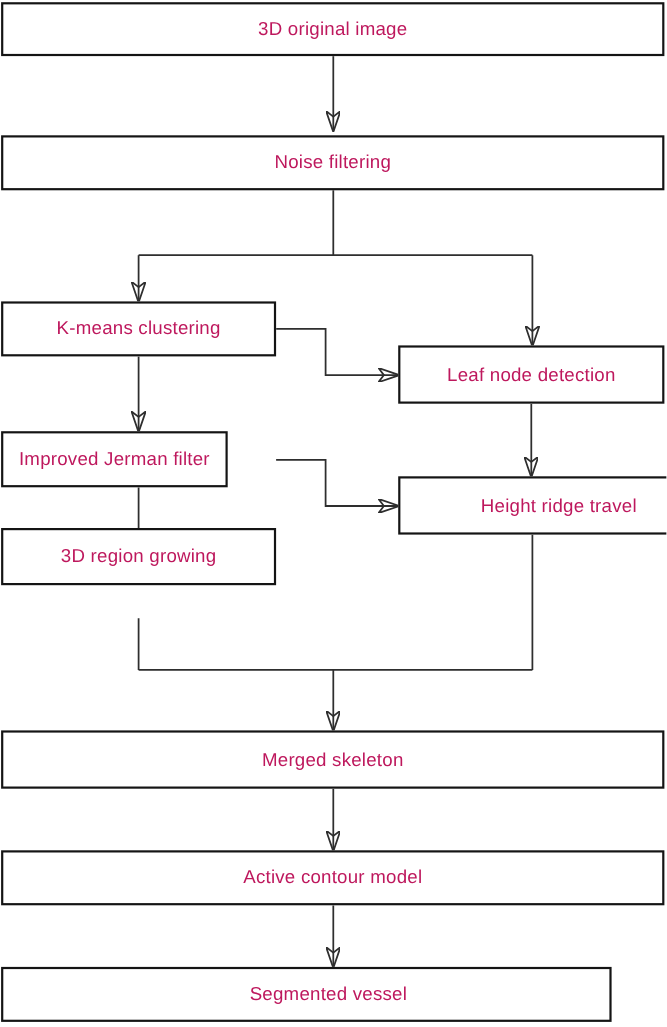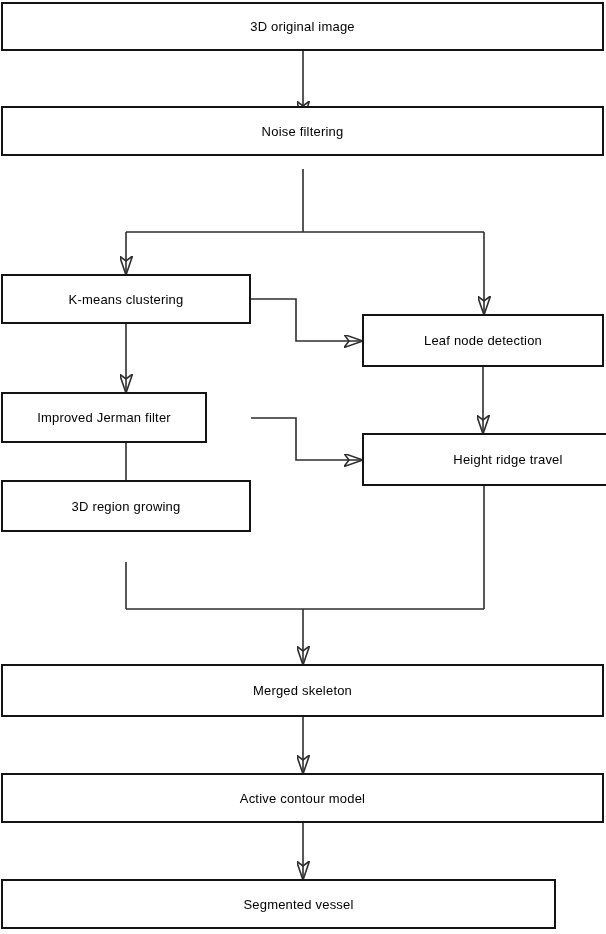--- a/index.html
+++ b/index.html
@@ -19,22 +19,22 @@
     position: absolute;
     box-sizing: border-box;
     border: 2px solid #141414;
     background: #ffffff;
     display: flex;
     align-items: center;
     justify-content: center;
     z-index: 2;
   }
   .node span {
-    font-size: 13px;
-    color: #000000;
+    font-size: 17px;
+    color: #be185d;
     letter-spacing: 0.2px;
     white-space: nowrap;
   }
   svg.edges {
     position: absolute;
     left: 0;
     top: 0;
     z-index: 1;
   }
   svg.edges path {
@@ -68,21 +68,21 @@
     <path d="M483,367 V433" marker-end="url(#arrow)"></path>
     <path d="M303,609 V664" marker-end="url(#arrow)"></path>
     <path d="M303,717 V773" marker-end="url(#arrow)"></path>
     <path d="M303,823 V879" marker-end="url(#arrow)"></path>
   </svg>
 
   <div class="node" style="left:1px; top:2px; width:603px; height:49px;">
     <span>3D original image</span>
   </div>
 
-  <div class="node" style="left:1px; top:106px; width:603px; height:50px;align-items:center;">
+  <div class="node" style="left:1px; top:123px; width:603px; height:50px;align-items:center;">
     <span>Noise filtering</span>
   </div>
 
   <div class="node" style="left:1px; top:274px; width:250px; height:50px;">
     <span>K-means clustering</span>
   </div>
 
   <div class="node" style="left:1px; top:392px; width:206px; height:51px;">
     <span>Improved Jerman filter</span>
   </div>

